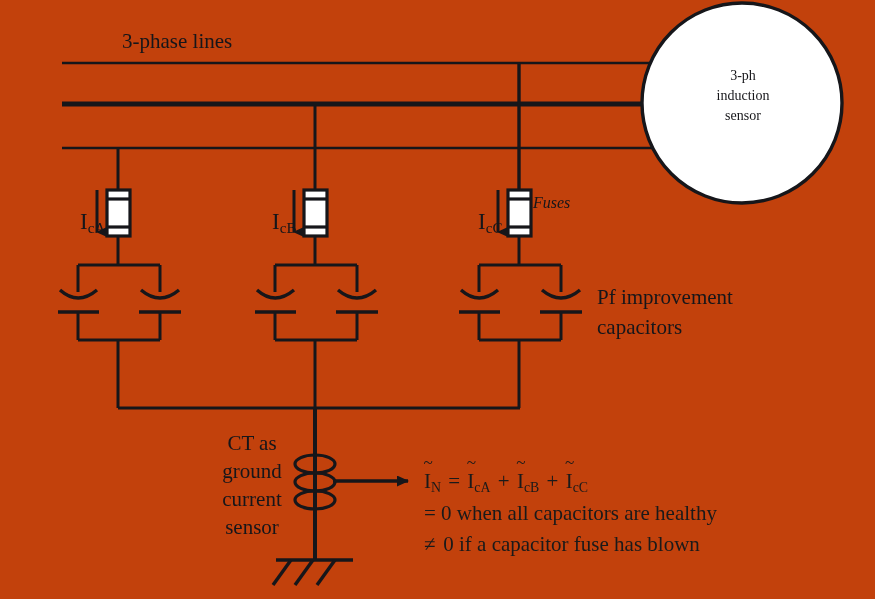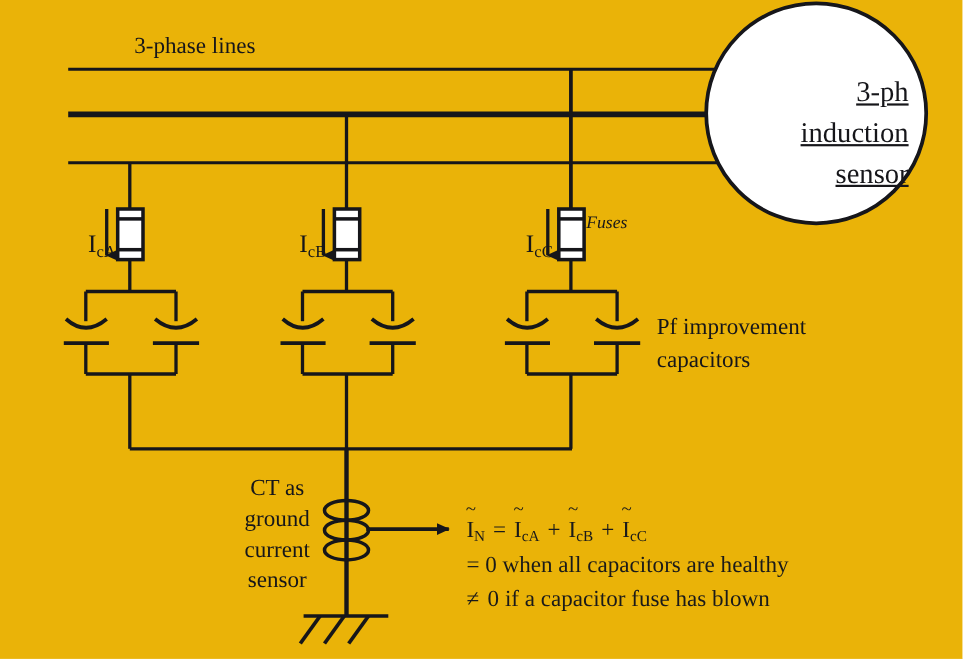--- a/index.html
+++ b/index.html
@@ -9,21 +9,21 @@
     background: #ffffff;
   }
   body {
     font-family: "Liberation Serif", "DejaVu Serif", serif;
     color: #1a1a1a;
   }
   #diagram-root {
     position: relative;
     width: 875px;
     height: 599px;
-    background: #eab308;
+    background: #c2410c;
     overflow: hidden;
   }
   #schematic-svg {
     position: absolute;
     left: 0;
     top: 0;
     width: 875px;
     height: 599px;
   }
   .lbl {
@@ -35,25 +35,24 @@
   }
   #label-three-phase-lines {
     left: 122px;
     top: 29px;
     font-size: 21px;
   }
   #label-motor {
     left: 660px;
     top: 66px;
     width: 166px;
-    text-align: right;
-    font-size: 26px;
+    text-align: center;
+    font-size: 14px;
     line-height: 1.42;
     white-space: normal;
-    text-decoration: underline;
   }
   #label-fuses {
     left: 533px;
     top: 194px;
     font-size: 16px;
     font-style: italic;
   }
   #label-pf-caps {
     left: 597px;
     top: 283px;

